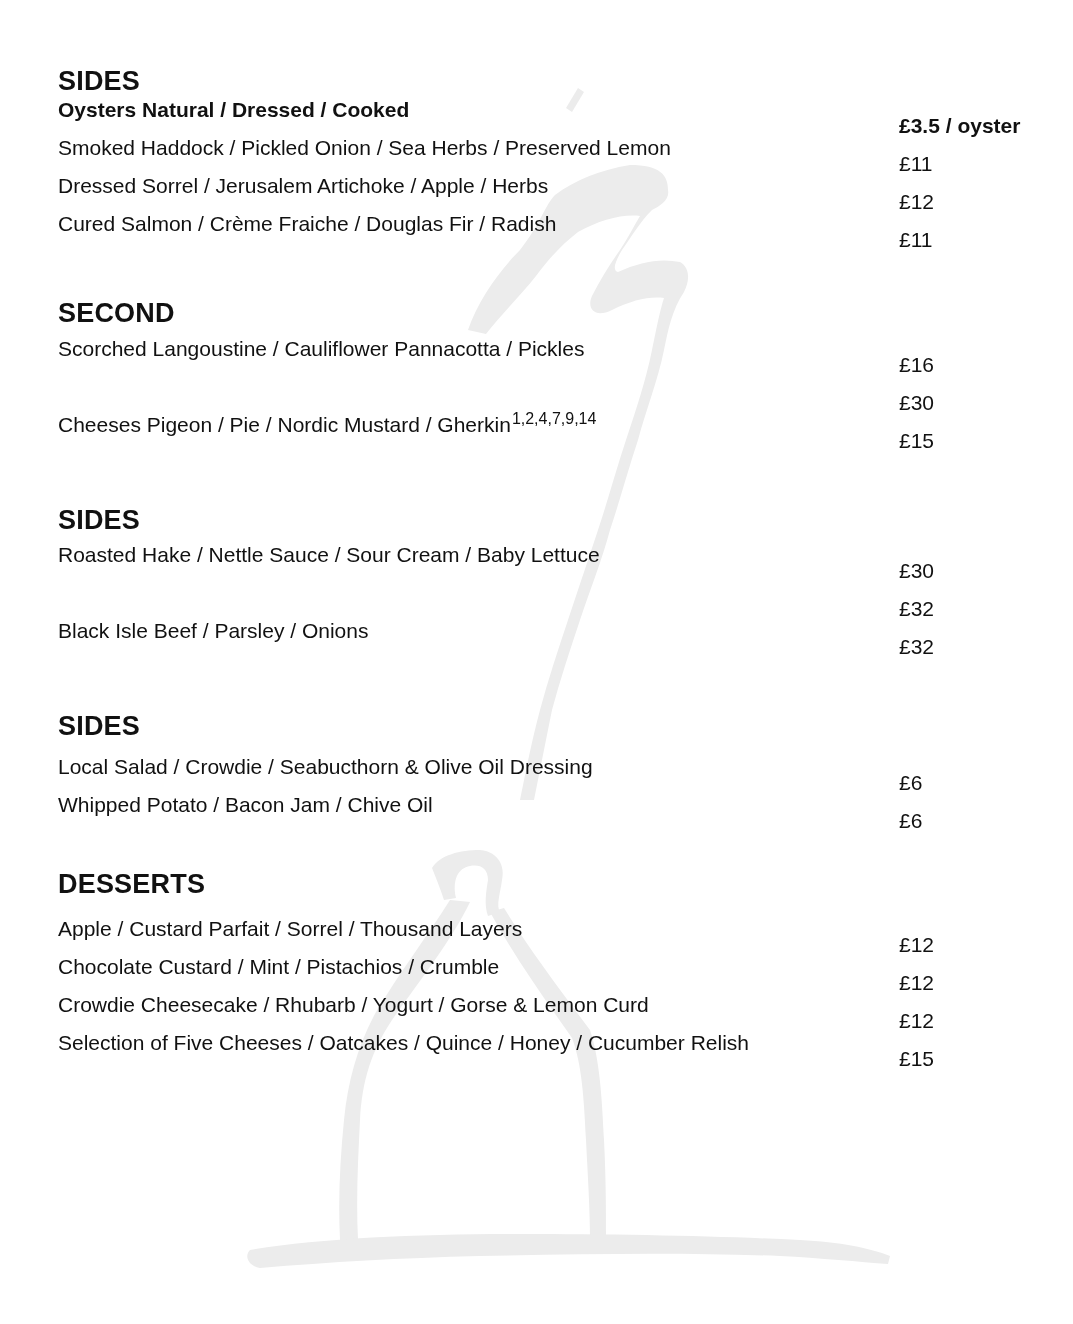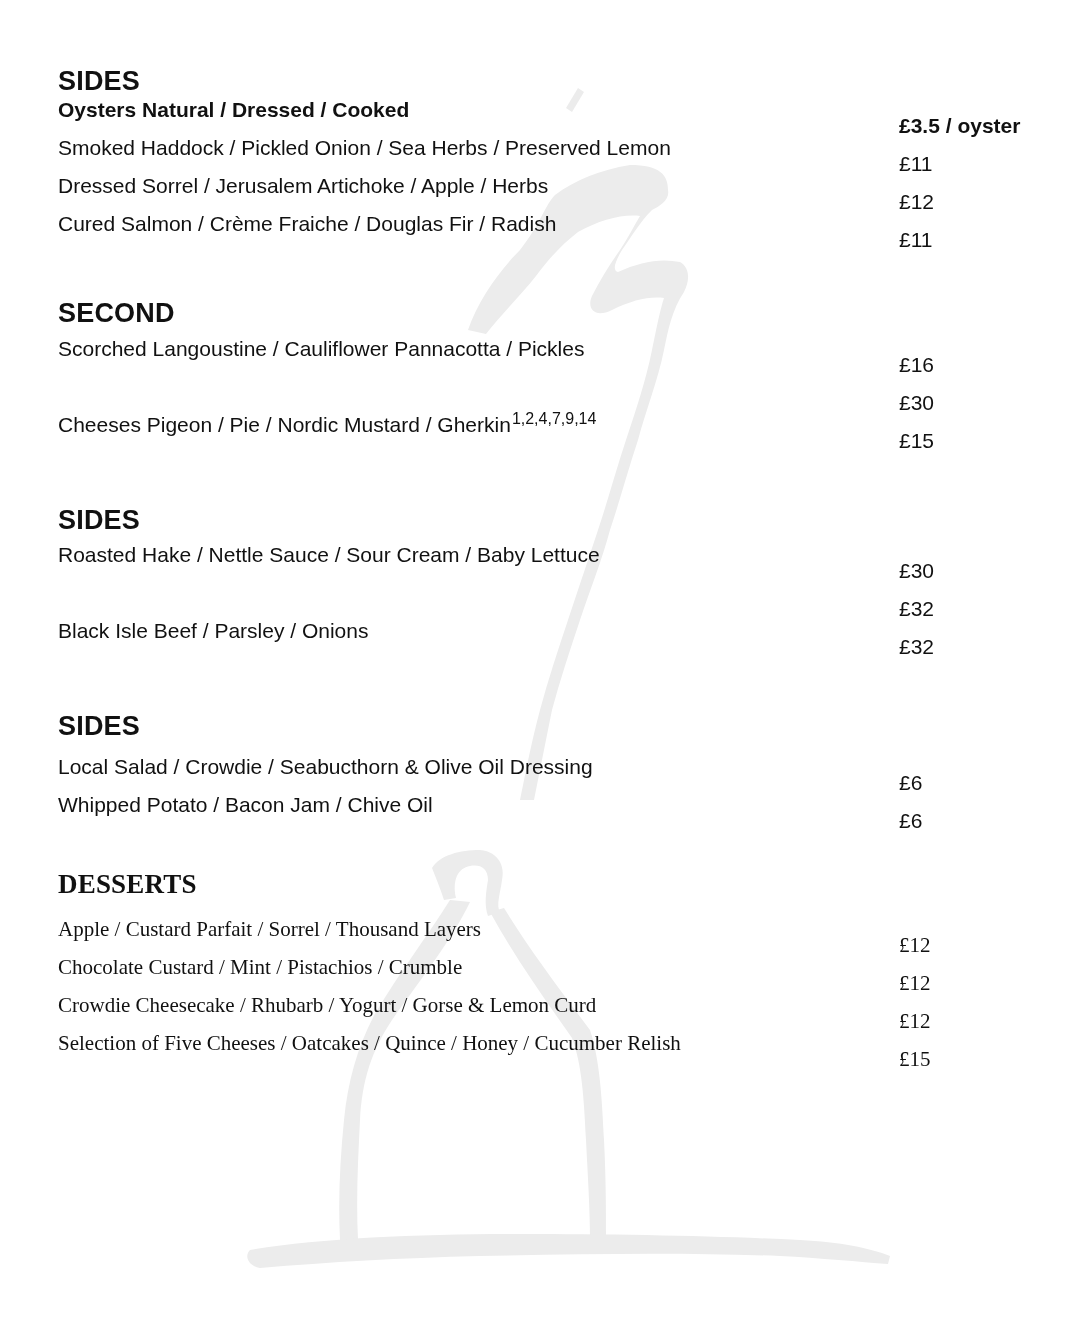--- a/index.html
+++ b/index.html
@@ -98,21 +98,21 @@
     <div class="item" style="margin-top:7px;">
       <span class="item-name">Local Salad / Crowdie / Seabucthorn &amp; Olive Oil Dressing</span>
       <span class="item-price">£6</span>
     </div>
     <div class="item">
       <span class="item-name">Whipped Potato / Bacon Jam / Chive Oil</span>
       <span class="item-price">£6</span>
     </div>
   </div>
 
-  <div class="section" style="top:869px;font-family:Liberation Serif, serif;">
+  <div class="section" style="top:869px;">
     <h2 class="section-title">DESSERTS</h2>
     <div class="item" style="margin-top:11px;">
       <span class="item-name">Apple / Custard Parfait / Sorrel / Thousand Layers</span>
       <span class="item-price">£12</span>
     </div>
     <div class="item">
       <span class="item-name">Chocolate Custard / Mint / Pistachios / Crumble</span>
       <span class="item-price">£12</span>
     </div>
     <div class="item">

